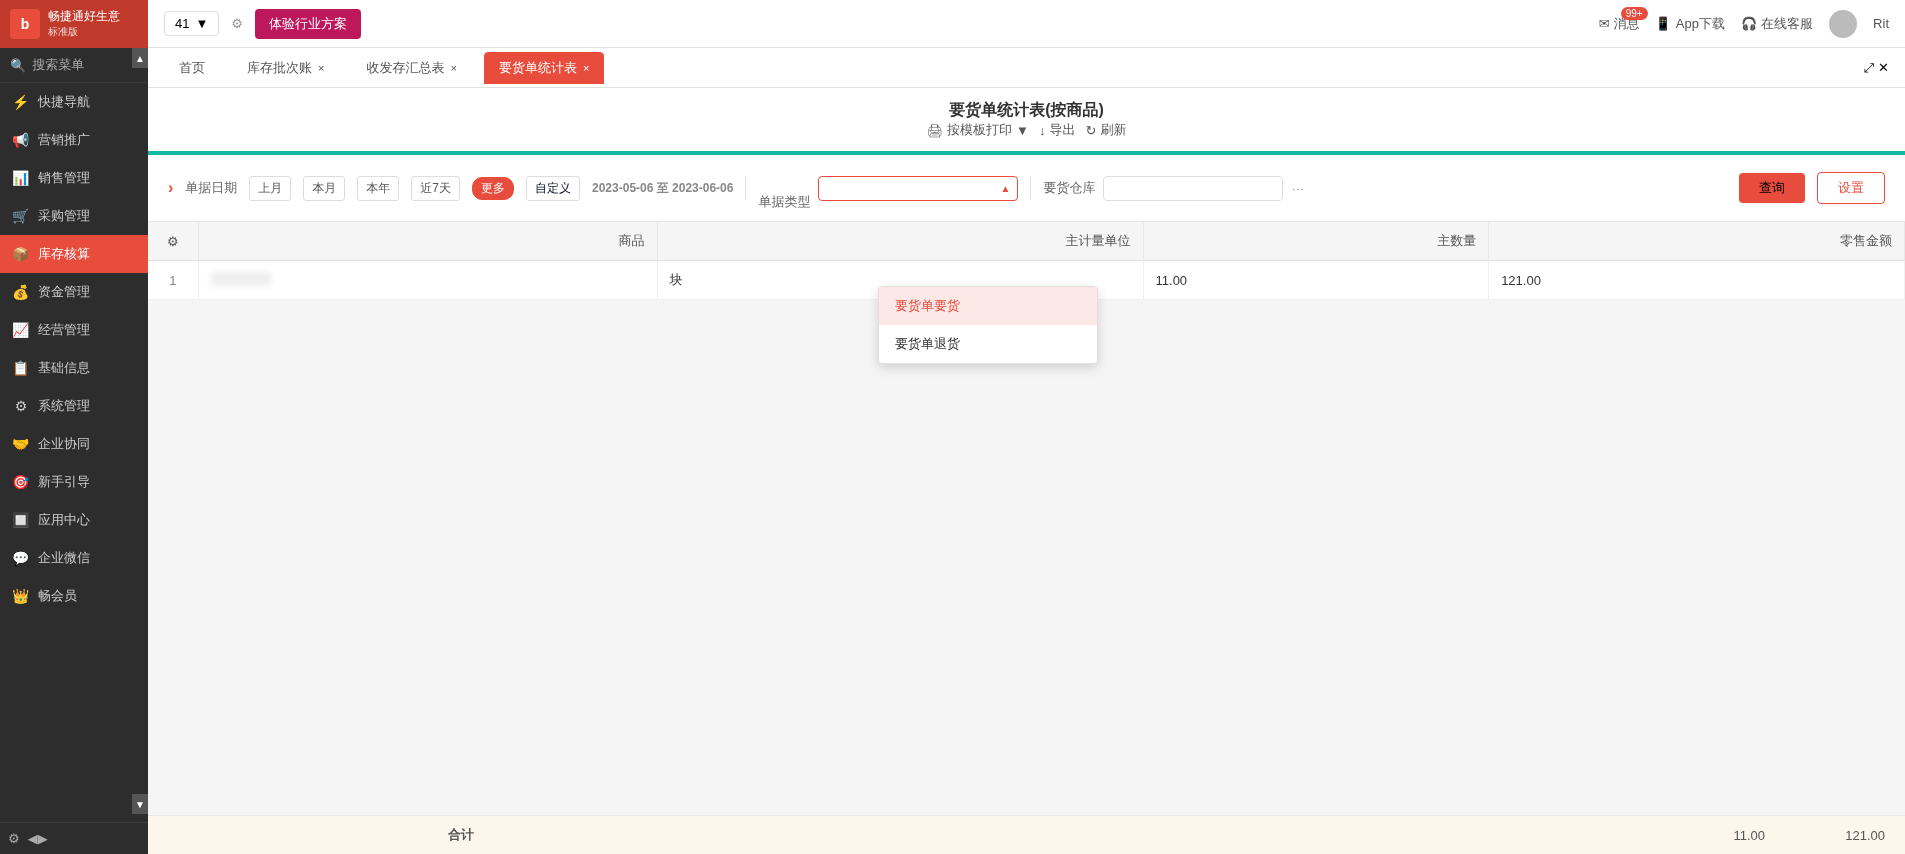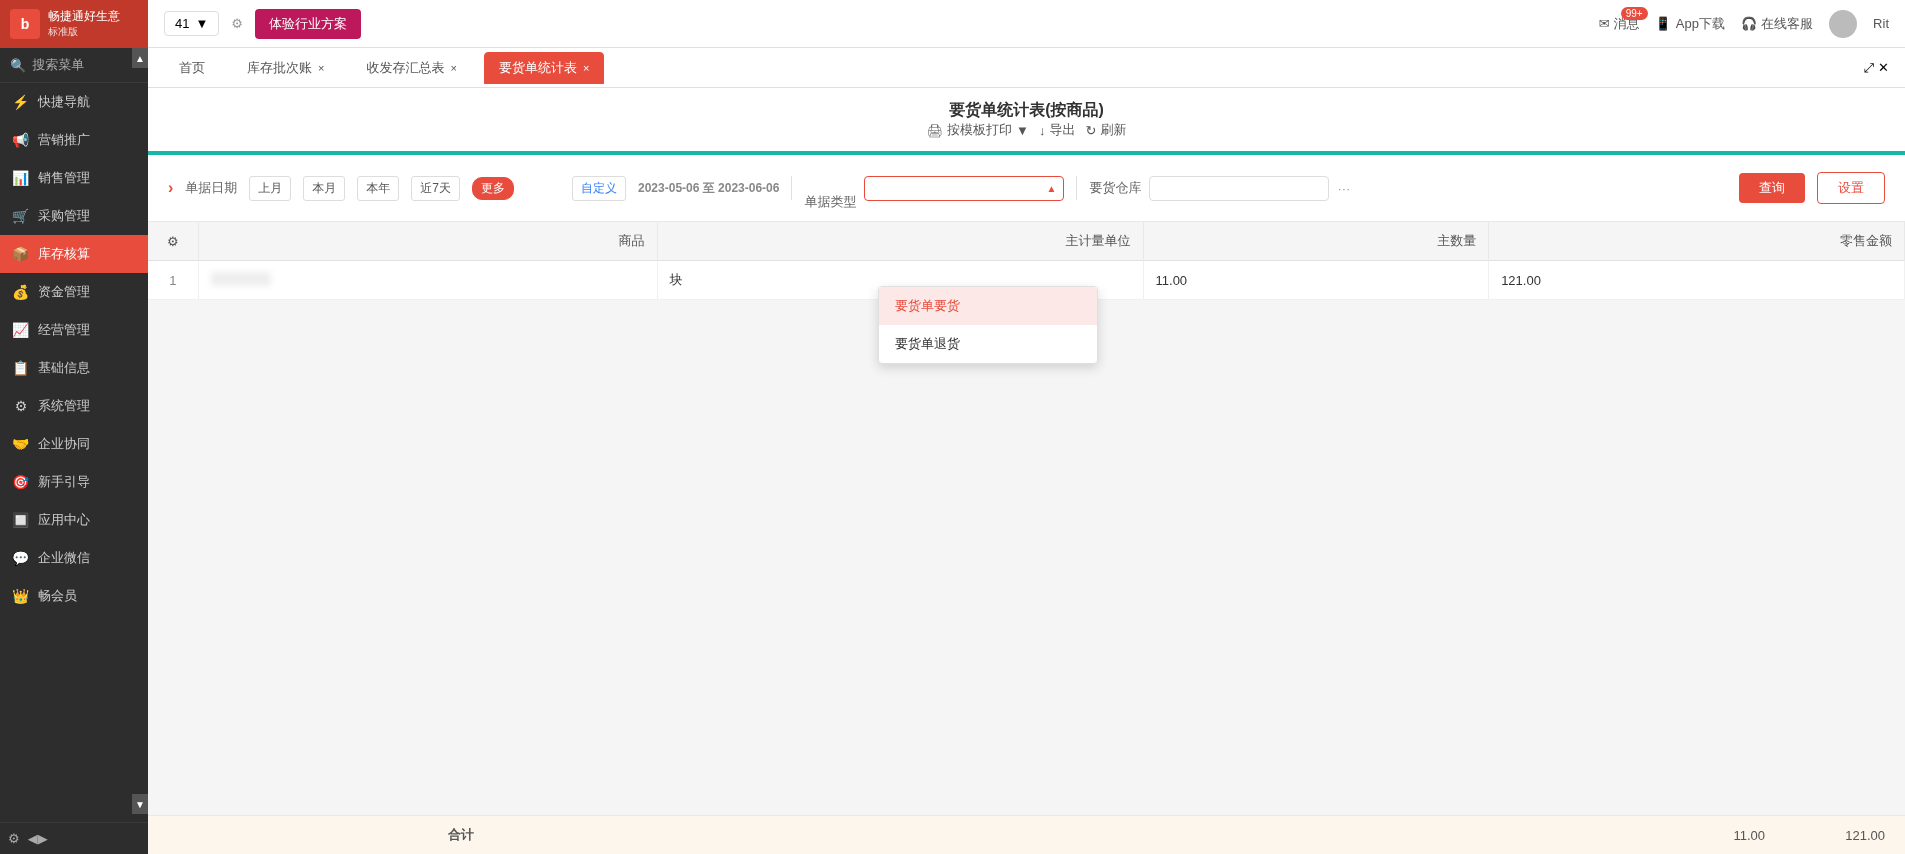--- a/index.html
+++ b/index.html
@@ -206,21 +206,21 @@
       background: white;
       color: #555;
     }
     .date-btn.more {
       background: #e74c3c;
       color: white;
       border-color: #e74c3c;
       border-radius: 10px;
       padding: 2px 8px;
     }
-    .date-btn.custom { color: #3b82f6; margin-left: 46px; }
+    .date-btn.custom { color: #0f172a; }
     .date-range { font-size: 12px; color: #888; font-weight: bold; }
     .filter-divider { width: 1px; height: 24px; background: #e0e0e0; }
 
     .type-filter-group { display: flex; align-items: center; gap: 8px; }
     .type-filter-label { color: #666; font-size: 13px; margin-top: 28px; }
     .type-select {
       border: 1px solid #e74c3c;
       border-radius: 4px;
       padding: 4px 30px 4px 10px;
       font-size: 13px;
@@ -235,21 +235,21 @@
     .type-select-wrap { position: relative; display: inline-block; }
     .type-select-wrap::after { content: '▲'; position: absolute; right: 8px; top: 50%; transform: translateY(-50%); color: #e74c3c; pointer-events: none; font-size: 10px; }
 
     .warehouse-filter-group { display: flex; align-items: center; gap: 8px; }
     .warehouse-label { color: #666; font-size: 13px; }
     .warehouse-input { border: 1px solid #ddd; border-radius: 4px; padding: 4px 10px; font-size: 13px; width: 180px; }
     .warehouse-more { color: #999; cursor: pointer; }
 
     .query-btn {
       background: #e74c3c;
-      color: #ffffff;
+      color: #000000;
       border: none;
       border-radius: 4px;
       padding: 6px 20px;
       cursor: pointer;
       font-size: 13px;
       margin-left: auto;
     }
     .settings-btn {
       border: 1px solid #e74c3c;
       color: #e74c3c;

